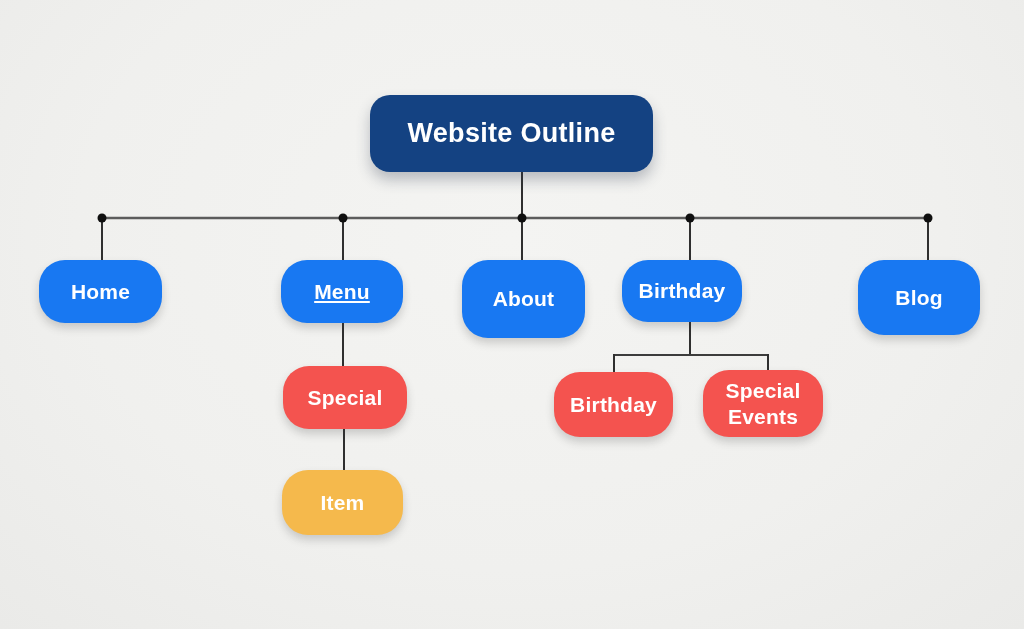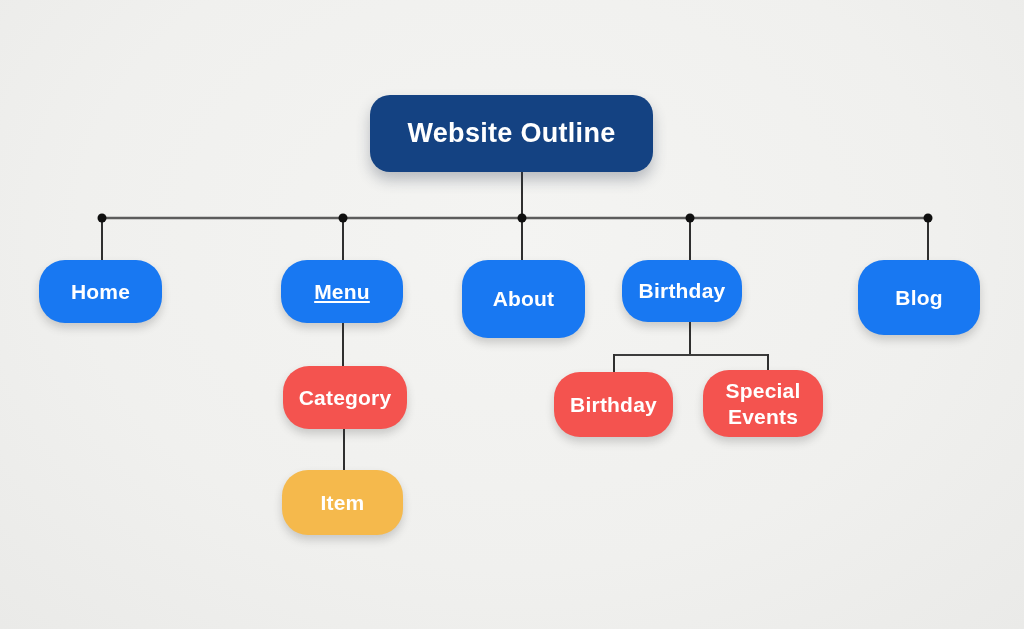--- a/index.html
+++ b/index.html
@@ -106,21 +106,21 @@
 
   <div id="node-catering" class="node fill-page">
     <span>Birthday</span>
   </div>
 
   <div id="node-blog" class="node fill-page">
     <span>Blog</span>
   </div>
 
   <div id="node-category" class="node fill-sub">
-    <span>Category</span>
+    <span>Special</span>
   </div>
 
   <div id="node-item" class="node fill-leaf">
     <span>Item</span>
   </div>
 
   <div id="node-birthday" class="node fill-sub">
     <span>Birthday</span>
   </div>
 

